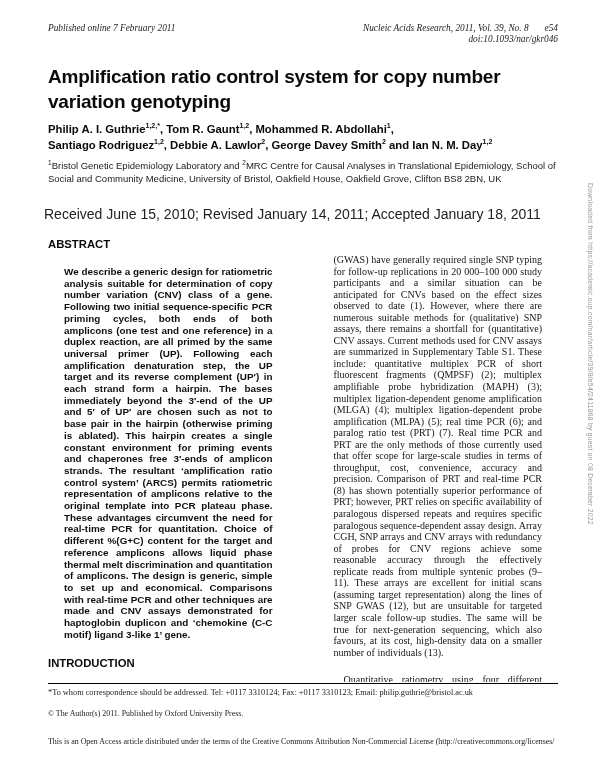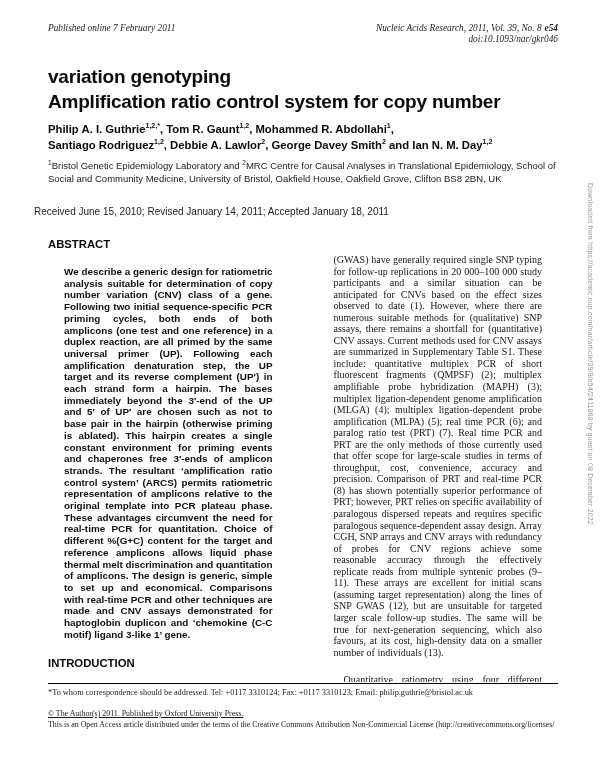--- a/index.html
+++ b/index.html
@@ -9,21 +9,21 @@
   }
   .page{position:absolute;inset:0;}
 
   
   .runhead{
     position:absolute;top:23px;left:48px;right:42px;
     display:flex;justify-content:space-between;align-items:flex-start;
     font-style:italic;font-size:9.3px;line-height:11px;color:#1c1c1c;
   }
   .runhead-right{text-align:right;}
-  .eid{font-weight:bold;margin-left:3px;text-align:center;}
+  .eid{font-weight:normal;margin-left:16px;text-align:center;}
 
   
   .title{
     position:absolute;top:64px;left:48px;width:520px;
     font-family:"Liberation Sans", sans-serif;font-weight:bold;
     font-size:19px;line-height:25px;letter-spacing:-0.2px;color:#0a0a0a;
     white-space:nowrap;
   }
   .authors{
     position:absolute;top:121px;left:48px;width:520px;
@@ -31,22 +31,22 @@
     font-size:11.3px;line-height:16px;color:#0a0a0a;
   }
   .authors sup{font-size:7px;line-height:0;}
   .affil{
     position:absolute;top:160px;left:48px;width:516px;
     font-family:"Liberation Sans", sans-serif;
     font-size:9.5px;line-height:12.5px;color:#1b1b1b;
   }
   .affil sup{font-size:6.5px;line-height:0;}
   .dates{
-    position:absolute;top:206px;left:34px;
-    font-family:"Liberation Sans", sans-serif;font-size:10px;color:#222;
+    position:absolute;top:206px;left:44px;
+    font-family:"Liberation Sans", sans-serif;font-size:14px;color:#222;
   }
 
   
   .columns{
     position:absolute;top:238px;left:48px;width:510px;height:444px;
     display:flex;gap:29px;overflow:hidden;
   }
   .col{width:249px;}
   .sec-head{
     font-family:"Liberation Sans", sans-serif;font-weight:bold;
@@ -70,21 +70,21 @@
     border-top:1px solid #000;
   }
   .footnote{
     position:absolute;top:688px;left:48px;width:520px;
     font-size:8.3px;color:#1a1a1a;
   }
   .footer{
     position:absolute;top:709px;left:48px;width:525px;
     font-size:7.9px;line-height:9.8px;color:#1a1a1a;
   }
-  .footer .l1{margin-bottom:1px;text-decoration:underline;}
+  .footer .l1{margin-bottom:18px;}
 
   
   .watermark{
     position:absolute;top:183px;right:6px;height:560px;
     writing-mode:vertical-rl;
     font-family:"Liberation Sans", sans-serif;
     font-size:6.8px;letter-spacing:0.25px;color:#979797;
     white-space:nowrap;
   }
 </style>
@@ -96,22 +96,22 @@
   <div class="runhead">
     <span>Published online 7 February 2011</span>
     <span class="runhead-right">
       <span><span>Nucleic Acids Research, 2011, Vol. 39, No. 8</span><span class="eid">e54</span></span>
       <br>
       <span>doi:10.1093/nar/gkr046</span>
     </span>
   </div>
 
   <div class="title">
+    <div>Amplification ratio control system for copy number</div>
     <div>variation genotyping</div>
-    <div>Amplification ratio control system for copy number</div>
   </div>
 
   <div class="authors">
     <div>Philip A. I. Guthrie<sup>1,2,*</sup>, Tom R. Gaunt<sup>1,2</sup>, Mohammed R. Abdollahi<sup>1</sup>,</div>
     <div>Santiago Rodriguez<sup>1,2</sup>, Debbie A. Lawlor<sup>2</sup>, George Davey Smith<sup>2</sup> and Ian N. M. Day<sup>1,2</sup></div>
   </div>
 
   <div class="affil"><sup>1</sup>Bristol Genetic Epidemiology Laboratory and <sup>2</sup>MRC Centre for Causal Analyses in Translational Epidemiology, School of Social and Community Medicine, University of Bristol, Oakfield House, Oakfield Grove, Clifton BS8 2BN, UK</div>
 
   <div class="dates">Received June 15, 2010; Revised January 14, 2011; Accepted January 18, 2011</div>

